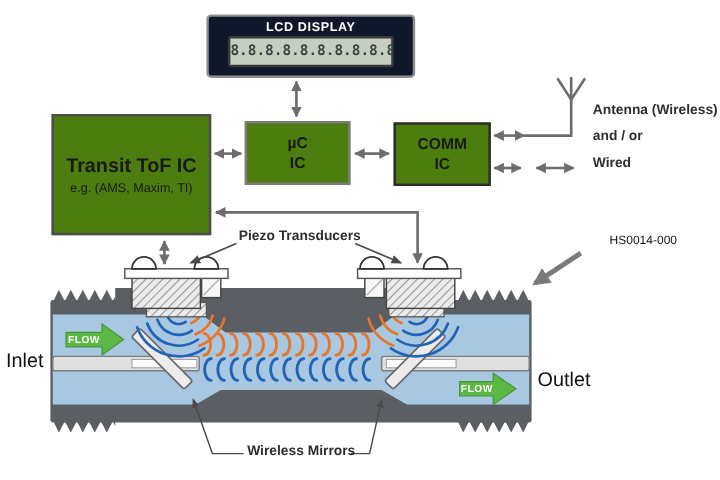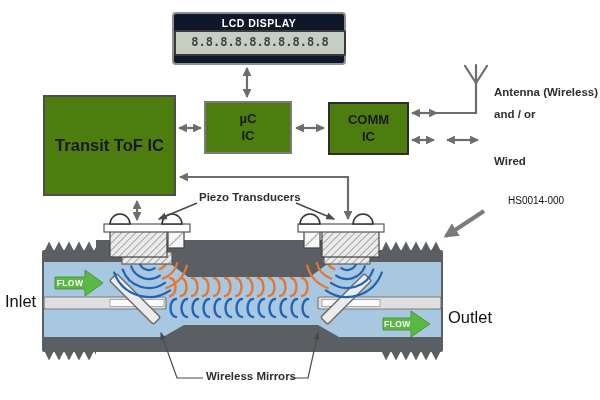--- a/index.html
+++ b/index.html
@@ -15,21 +15,21 @@
   #box-tof{left:43px;top:95px;width:133px;height:101px;border:2px solid #4d4d4d;}
   #box-tof .t1{font-size:16.5px;font-weight:600;}
   #box-tof .t2{font-size:10.5px;margin-top:3px;}
   #box-uc{left:204px;top:101px;width:88px;height:53px;border:2px solid #7a7a7a;
           font-size:13px;font-weight:600;line-height:1.3;}
   #box-comm{left:328px;top:102px;width:81px;height:53px;border:2px solid #2d2d2d;
           font-size:13px;font-weight:600;line-height:1.3;text-align:right;}
   #lcd{position:absolute;left:172px;top:12px;width:174px;height:53px;box-sizing:border-box;
        background:#0f172a;border:2px solid #8f8f8f;border-radius:4px;text-align:center;}
   #lcd .title{font-size:10.5px;font-weight:bold;color:#fff;letter-spacing:.5px;margin-top:3px;}
-  #lcd .screen{width:172px;height:26px;margin:1px auto 0;box-sizing:border-box;
+  #lcd .screen{width:138px;height:26px;margin:1px auto 0;box-sizing:border-box;
        background:#c6cdc1;border:2px solid #3a3a3a;border-radius:2px;
        font-family:"DejaVu Sans Mono",monospace;font-weight:bold;font-size:12px;
        color:#394540;line-height:21px;overflow:hidden;}
   .flow-txt{position:absolute;font-size:8.5px;font-weight:bold;color:#fff;
        text-align:center;letter-spacing:.4px;line-height:12px;height:14px;}
 </style>
 </head>
 <body>
 
 <div id="stage">
@@ -168,35 +168,36 @@
     </g>
   </svg>
 
   <div id="lcd">
     <div class="title">LCD DISPLAY</div>
     <div class="screen">8.8.8.8.8.8.8.8.8.8</div>
   </div>
 
   <div class="box" id="box-tof">
     <div class="t1">Transit ToF IC</div>
+    <div class="t2">e.g. (AMS, Maxim, TI)</div>
   </div>
 
   <div class="box" id="box-uc">
     <div>µC</div>
     <div>IC</div>
   </div>
 
   <div class="box" id="box-comm">
     <div>COMM</div>
     <div>IC</div>
   </div>
 
   <div class="lbl lbl-sm" style="left:494px;top:86px;">Antenna (Wireless)</div>
   <div class="lbl lbl-sm" style="left:494px;top:108px;">and / or</div>
-  <div class="lbl lbl-sm" style="left:494px;top:130px;margin-top:25px;">Wired</div>
+  <div class="lbl lbl-sm" style="left:494px;top:130px;">Wired</div>
   <div class="lbl lbl-lg" style="left:486px;top:195px;font-size:10px;margin-left:22px;">HS0014-000</div>
   <div class="lbl lbl-sm" style="left:199px;top:191px;">Piezo Transducers</div>
   <div class="lbl lbl-lg" style="left:5px;top:292px;">Inlet</div>
   <div class="lbl lbl-lg" style="left:448px;top:308px;">Outlet</div>
   <div class="lbl lbl-sm" style="left:206px;top:370px;">Wireless Mirrors</div>
   <div class="flow-txt" style="left:56px;top:277px;width:28px;">FLOW</div>
   <div class="flow-txt" style="left:384px;top:318px;width:26px;">FLOW</div>
 </div>
 
 </body></html>

